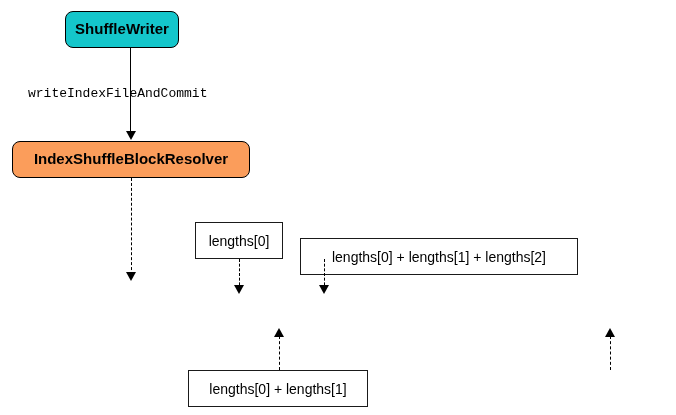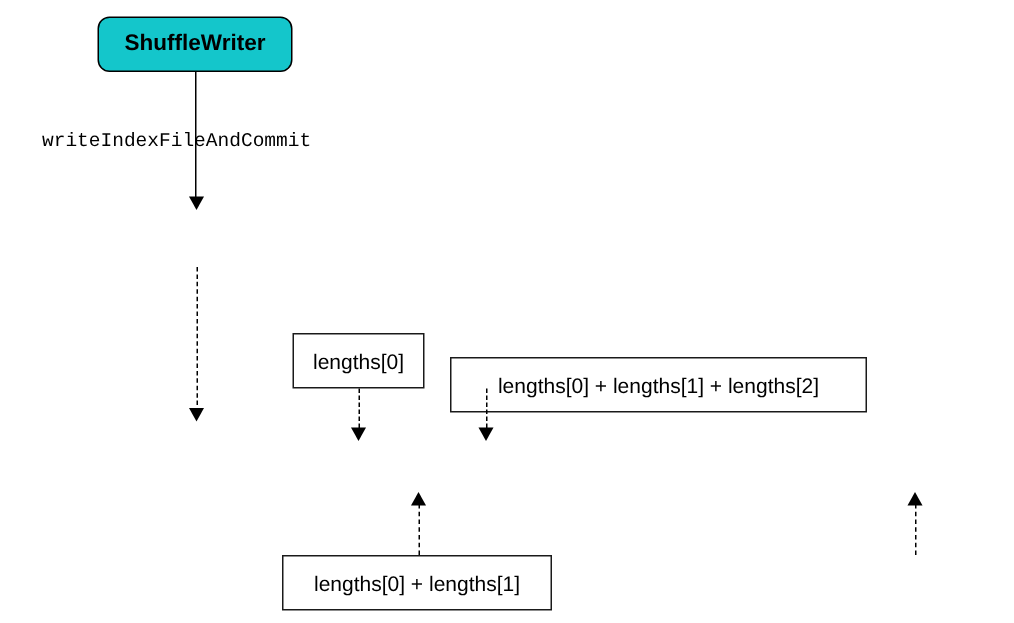--- a/index.html
+++ b/index.html
@@ -25,21 +25,21 @@
     display: flex;
     align-items: center;
     justify-content: center;
     text-align: center;
     line-height: 1.1;
     color: #000000;
   }
   #shuffle-writer-box {
     left: 65px;
     top: 11px;
-    width: 130px;
+    width: 114px;
     height: 37px;
     background: #14c6cb;
     font-size: 15px;
     font-weight: bold;
   }
   #resolver-box {
     left: 12px;
     top: 141px;
     width: 238px;
     height: 37px;
@@ -148,20 +148,23 @@
 <div id="canvas">
 
   <div class="proc-box" id="shuffle-writer-box">
     <span>ShuffleWriter</span>
   </div>
 
   <div class="v-line" style="left:130px; top:48px; height:85px;"></div>
   <div class="arrow-down" style="left:126px; top:131px;"></div>
   <div id="write-index-label">writeIndexFileAndCommit</div>
 
+  <div class="proc-box" id="resolver-box">
+    <span>IndexShuffleBlockResolver</span>
+  </div>
 
   <div class="v-line dashed" style="left:131px; top:178px; height:97px;"></div>
   <div class="arrow-down" style="left:126px; top:272px;"></div>
 
   <div class="rect-box" id="lengths0-box">
     <span>lengths[0]</span>
   </div>
   <div class="v-line dashed" style="left:239px; top:259px; height:31px;"></div>
   <div class="arrow-down" style="left:234px; top:285px;"></div>
 

